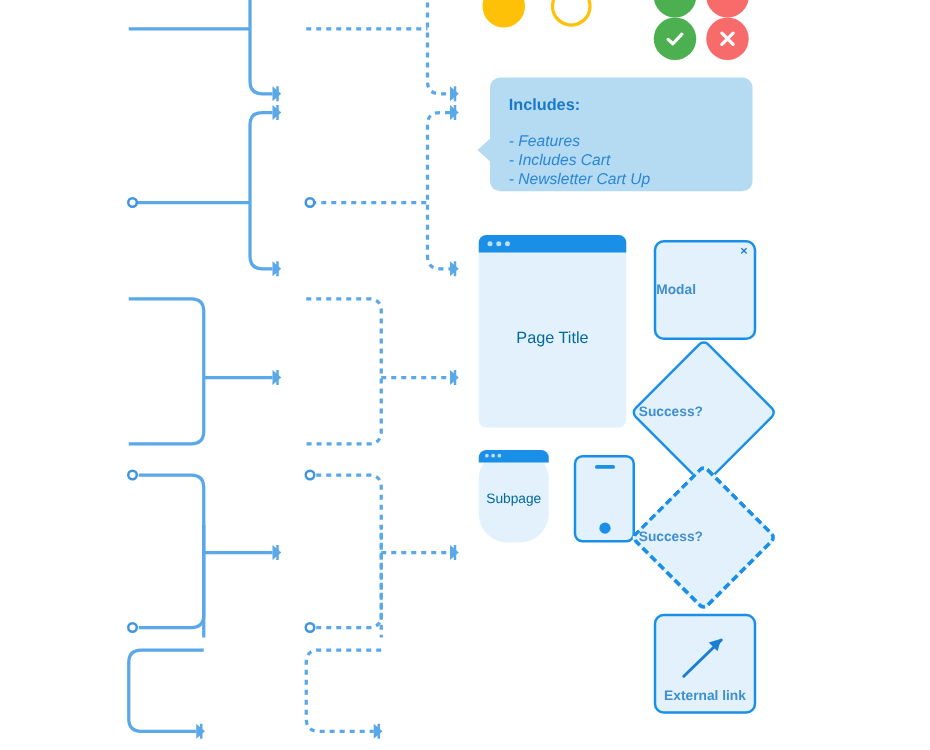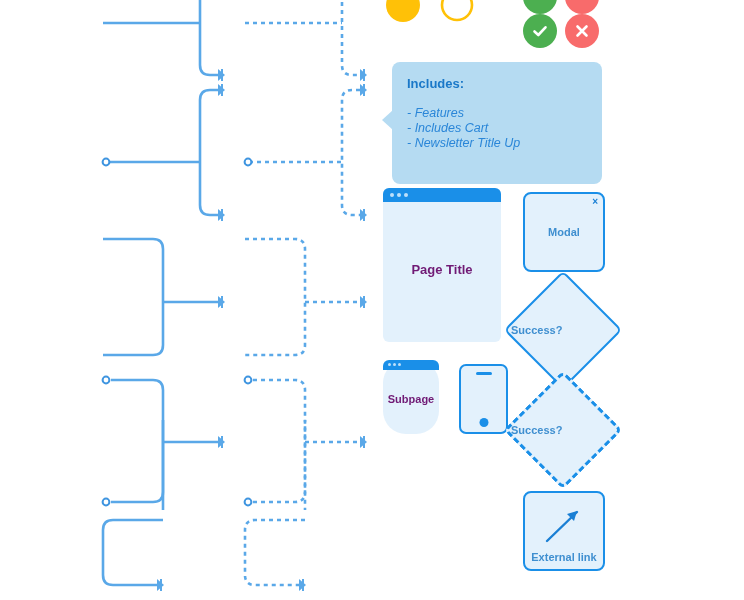--- a/index.html
+++ b/index.html
@@ -9,21 +9,21 @@
     font-family:"Liberation Sans",sans-serif;
     overflow:hidden;
     position:relative;
   }
   .canvas{position:absolute;inset:0;}
   .abs{position:absolute;}
   svg{display:block;overflow:visible;}
 
   
   .callout{
-    position:absolute;left:392px;top:62px;width:210px;height:122px;
+    position:absolute;left:392px;top:62px;width:210px;height:91px;
     background:#b5dbf2;border-radius:8px;
   }
   .callout-tail{
     position:absolute;left:-10px;top:48px;width:0;height:0;
     border-top:10px solid transparent;
     border-bottom:10px solid transparent;
     border-right:11px solid #b5dbf2;
   }
   .callout-title{
     position:absolute;left:15px;top:14px;
@@ -43,21 +43,21 @@
   .winbar{
     position:absolute;left:0;top:0;right:0;height:14px;
     background:#1a8fe8;border-radius:6px 6px 0 0;
   }
   .dot{
     position:absolute;top:5px;width:4px;height:4px;border-radius:50%;
     background:#bde0fa;
   }
   .win-label{
     position:absolute;left:0;right:0;
-    text-align:center;font-weight:bold;color:#701a75;
+    text-align:center;font-weight:normal;color:#0369a1;
   }
 
   
   .phone{
     position:absolute;left:459px;top:364px;width:45px;height:66px;
     background:#e3f1fc;border:2.5px solid #1a8fe8;border-radius:7px;
   }
   .phone-speaker{
     position:absolute;left:50%;top:6px;transform:translateX(-50%);
     width:16px;height:2.5px;border-radius:2px;background:#1a8fe8;
@@ -71,21 +71,21 @@
   .modal{
     position:absolute;left:523px;top:192px;width:78px;height:76px;
     background:#e3f1fc;border:2.5px solid #1a8fe8;border-radius:8px;
   }
   .modal-close{
     position:absolute;right:5px;top:2px;
     font-size:10px;font-weight:bold;color:#1a7fd4;line-height:12px;
   }
   .modal-label{
     position:absolute;left:0;right:0;top:50%;transform:translateY(-50%);
-    text-align:center;font-size:11px;font-weight:bold;color:#3f8fd0;
+    text-align:left;font-size:11px;font-weight:bold;color:#3f8fd0;
   }
 
   
   .diamond-wrap{position:absolute;width:84px;height:84px;}
   .diamond{
     position:absolute;inset:0;
     background:#e3f1fc;border:2.5px solid #1a8fe8;border-radius:6px;
     transform:rotate(45deg);
   }
   .diamond.dashed{border-style:dashed;border-width:3px;}
@@ -211,21 +211,21 @@
       <path d="M5.5 5.5 L14.5 14.5 M14.5 5.5 L5.5 14.5" fill="none" stroke="#ffffff" stroke-width="2.6" stroke-linecap="round"></path>
     </svg>
   </div>
 
   <div class="callout">
     <div class="callout-tail"></div>
     <div class="callout-title">Includes:</div>
     <div class="callout-list">
       <div>- Features</div>
       <div>- Includes Cart</div>
-      <div>- Newsletter Title Up</div>
+      <div>- Newsletter Cart Up</div>
     </div>
   </div>
 
   <div class="winbox" style="left:383px;top:188px;width:118px;height:154px;">
     <div class="winbar">
       <span class="dot" style="left:7px;"></span>
       <span class="dot" style="left:14px;"></span>
       <span class="dot" style="left:21px;"></span>
     </div>
     <div class="win-label" style="top:74px;font-size:13px;">Page Title</div>

